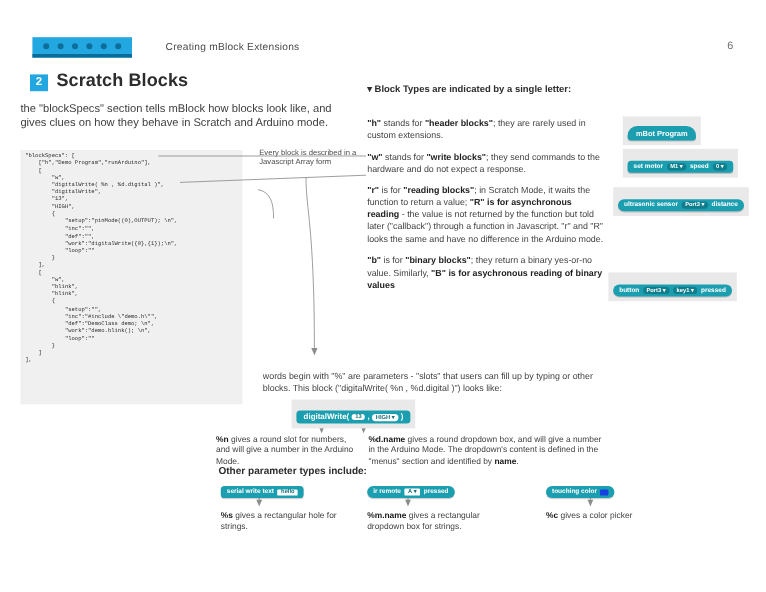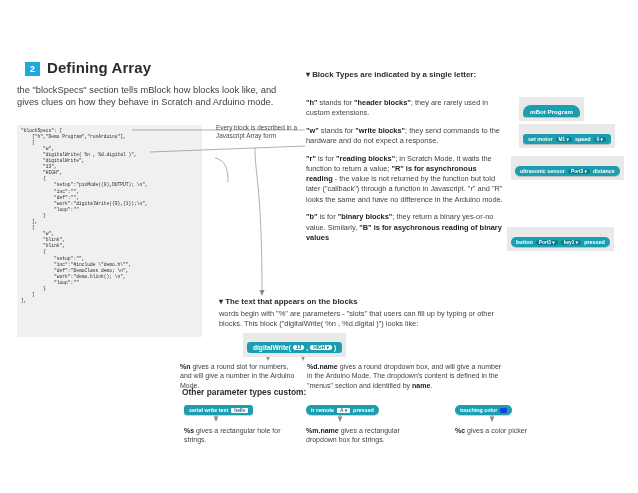--- a/index.html
+++ b/index.html
@@ -128,23 +128,35 @@
   .other-head{
     position:absolute;left:182px;top:387px;
     font-size:8.4px;font-weight:bold;color:#2d2d2d;
   }
 </style>
 </head>
 <body>
 
 <div class="page">
 
+  <div class="header">
+    <div class="logo">
+      <span class="dot"></span>
+      <span class="dot"></span>
+      <span class="dot"></span>
+      <span class="dot"></span>
+      <span class="dot"></span>
+      <span class="dot"></span>
+    </div>
+    <div class="header-title">Creating mBlock Extensions</div>
+    <div class="page-number">6</div>
+  </div>
 
   <div class="sec-num">2</div>
-  <div class="sec-title">Defining Array</div>
+  <div class="sec-title">Scratch Blocks</div>
 
   <div class="intro">the "blockSpecs" section tells mBlock how blocks look like, and gives clues on how they behave in Scratch and Arduino mode.</div>
 
   <pre class="code">"blockSpecs": [
     ["h","Demo Program","runArduino"],
     [
         "w",
         "digitalWrite( %n , %d.digital )",
         "digitalWrite",
         "13",
@@ -237,39 +249,38 @@
     <span class="wrap-plate">
       <span class="blk bool">
         <span>button</span>
         <span class="slot dark">Port3 ▾</span>
         <span class="slot dark">key1 ▾</span>
         <span>pressed</span>
       </span>
     </span>
   </div>
 
-  <div class="tb-head">▾ The text that appears on the blocks</div>
   <div class="tb-body">words begin with "%" are parameters - "slots" that users can fill up by typing or other blocks.  This block ("digitalWrite( %n , %d.digital )") looks like:</div>
 
   <div class="dw-block">
     <span class="wrap-plate">
       <span class="dw-inner">
         <span>digitalWrite(</span>
         <span class="slot">13</span>
         <span>,</span>
         <span class="slot">HIGH ▾</span>
         <span>)</span>
       </span>
     </span>
   </div>
 
   <div class="pd" style="left:180px;top:362px;width:120px;"><b>%n</b> gives a round slot for numbers, and will give a number in the Arduino Mode.</div>
   <div class="pd" style="left:307px;top:362px;width:200px;"><b>%d.name</b> gives a round dropdown box, and will give a number in the Arduino Mode. The dropdown's content is defined in the "menus" section and identified by <b>name</b>.</div>
 
-  <div class="other-head">Other parameter types custom:</div>
+  <div class="other-head">Other parameter types include:</div>
 
   <div class="sample" style="left:184px;top:398px;">
     <span class="blk">
       <span>serial  write  text</span>
       <span class="slot rect">hello</span>
     </span>
   </div>
 
   <div class="sample" style="left:306px;top:398px;">
     <span class="blk bool">

